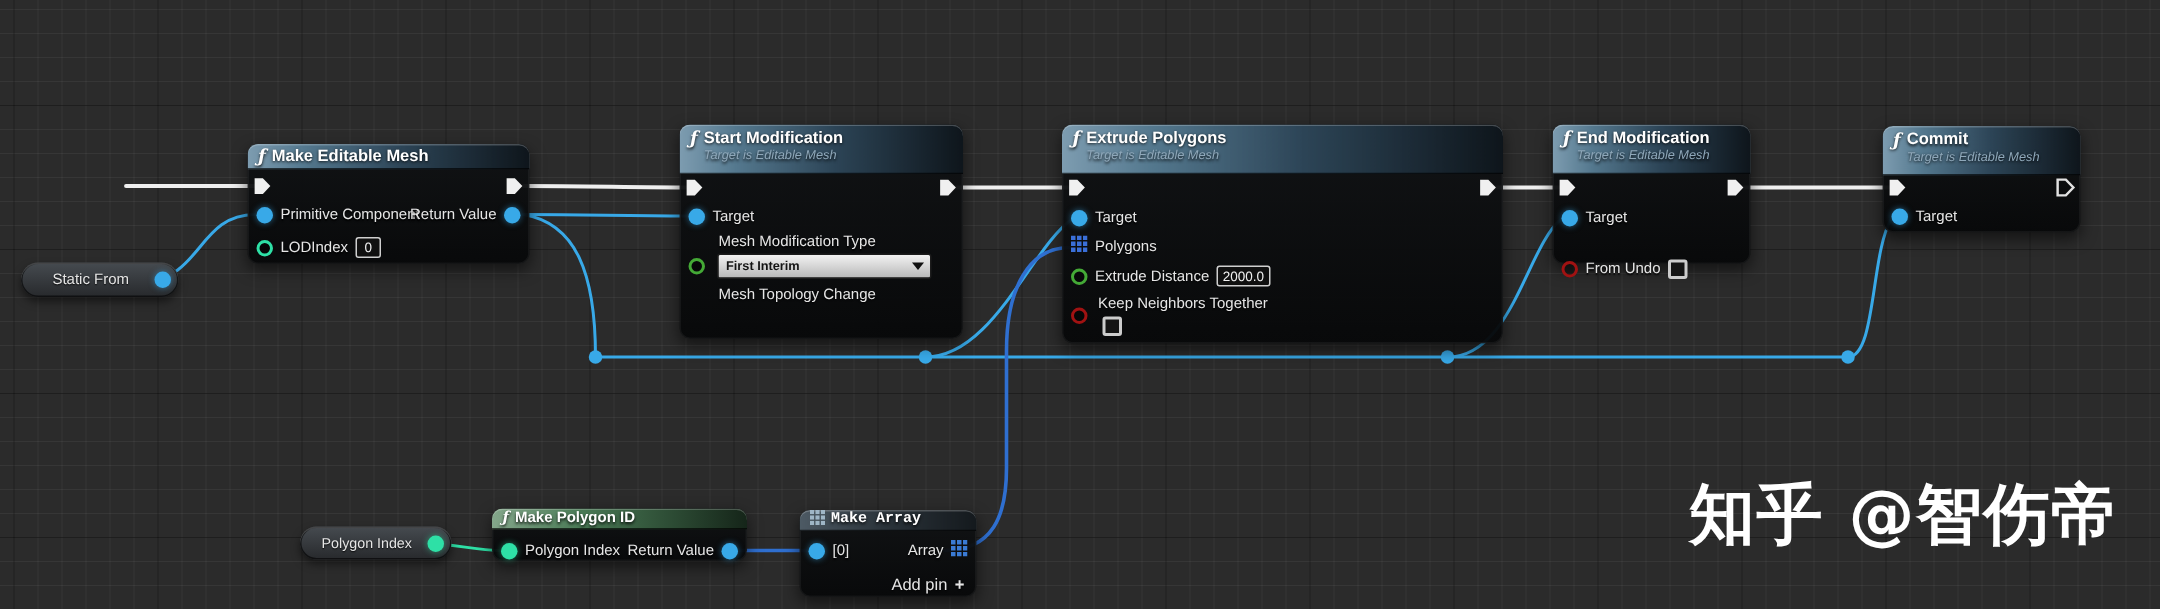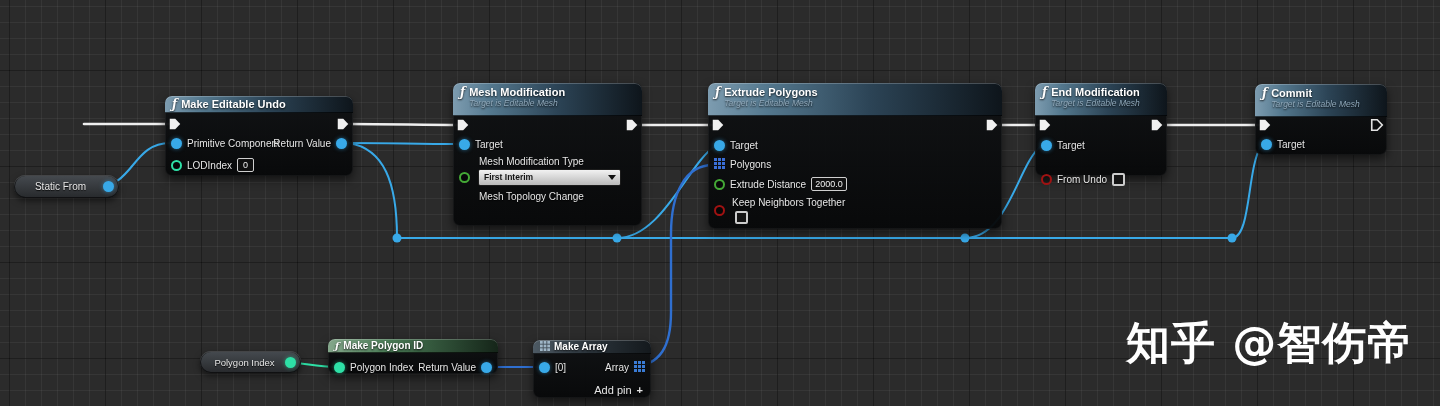--- a/index.html
+++ b/index.html
@@ -27,21 +27,21 @@
     border-radius:7px 7px 0 0;border-bottom:1px solid rgba(0,0,0,0.65);
     box-shadow:inset 0 1px 0 rgba(255,255,255,0.22);
     text-shadow:0 1px 2px rgba(0,0,0,0.85);white-space:nowrap;overflow:hidden;
   }
   .h16{height:16px;font-size:11px;}
   .h13{height:13px;font-size:10px;}
   .h29{height:29px;align-items:flex-start;padding-top:3px;}
   .hdr-blue{background:linear-gradient(90deg,#7d9cb0 0%,#54788e 20%,#2c4456 55%,#0e151b 100%);}
   .hdr-purple{background:linear-gradient(90deg,#a855c0 0%,#8a3fa5 45%,#5a2a6e 100%);}
   .hdr-green{background:linear-gradient(90deg,#84a78b 0%,#497a55 35%,#152519 100%);}
-  .hdr-dark{background:linear-gradient(90deg,#4d5a64 0%,#2c353c 45%,#14191d 100%);}
+  .hdr-dark{background:linear-gradient(90deg,#4d5a64 0%,#2c353c 45%,#14191d 100%);font-family:Liberation Mono, monospace;}
   .ficon{font-family:"DejaVu Serif",serif;font-style:italic;font-size:12px;line-height:12px;margin-right:4px;flex:none;}
   .h13 .ficon{font-size:10px;line-height:10px;}
   .hdr-title{font-size:11px;line-height:12px;}
   .h13 .hdr-title{font-size:10px;line-height:11px;}
   .hdr-sub{font-size:8.5px;line-height:10px;font-style:italic;font-weight:normal;color:#8fa8ba;}
   .row{position:absolute;display:flex;align-items:center;gap:5px;height:16px;z-index:6;}
   .row.right{flex-direction:row-reverse;}
   .lb{font-size:10px;color:#e6e6e6;text-shadow:0 1px 1px rgba(0,0,0,0.9);white-space:nowrap;}
   .pc{width:11px;height:11px;border-radius:50%;flex:none;box-sizing:border-box;}
   .f-blue{background:#38a9e8;box-shadow:0 0 4px rgba(56,169,232,0.55);}
@@ -100,21 +100,21 @@
 
 
   <div class="oval" style="left:14px;top:175px;width:93px;height:23px">
     <span class="lb">Static From</span>
     <span class="pc f-blue" style="position:absolute;right:5px;top:6px"></span>
   </div>
 
   <div class="node" style="left:165px;top:96px;width:188px;height:80px">
     <div class="hdr hdr-blue h16">
       <span class="ficon">ƒ</span>
-      <span class="hdr-title">Make Editable Undo</span>
+      <span class="hdr-title">Make Editable Mesh</span>
     </div>
     <span class="pe" style="left:3px;top:21px">
       <svg width="14" height="14" viewBox="0 0 12 12">
           <path d="M1.5 1.5 L6.2 1.5 L10.5 6 L6.2 10.5 L1.5 10.5 Z" fill="#f0f0f0"></path>
         </svg></span>
     <span class="pe" style="right:3px;top:21px">
       <svg width="14" height="14" viewBox="0 0 12 12">
           <path d="M1.5 1.5 L6.2 1.5 L10.5 6 L6.2 10.5 L1.5 10.5 Z" fill="#f0f0f0"></path>
         </svg></span>
     <div class="row" style="left:6px;top:39px">
@@ -129,21 +129,21 @@
       <span class="pc h-teal"></span>
       <span class="lb">LODIndex</span>
       <span class="vbox">0</span>
     </div>
   </div>
 
   <div class="node" style="left:453px;top:83px;width:189px;height:143px">
     <div class="hdr hdr-blue h29">
       <span class="ficon">ƒ</span>
       <span>
-        <span class="hdr-title" style="display:block">Mesh Modification</span>
+        <span class="hdr-title" style="display:block">Start Modification</span>
         <span class="hdr-sub" style="display:block">Target is Editable Mesh</span>
       </span>
     </div>
     <span class="pe" style="left:3px;top:35px">
       <svg width="14" height="14" viewBox="0 0 12 12">
           <path d="M1.5 1.5 L6.2 1.5 L10.5 6 L6.2 10.5 L1.5 10.5 Z" fill="#f0f0f0"></path>
         </svg></span>
     <span class="pe" style="right:3px;top:35px">
       <svg width="14" height="14" viewBox="0 0 12 12">
           <path d="M1.5 1.5 L6.2 1.5 L10.5 6 L6.2 10.5 L1.5 10.5 Z" fill="#f0f0f0"></path>

